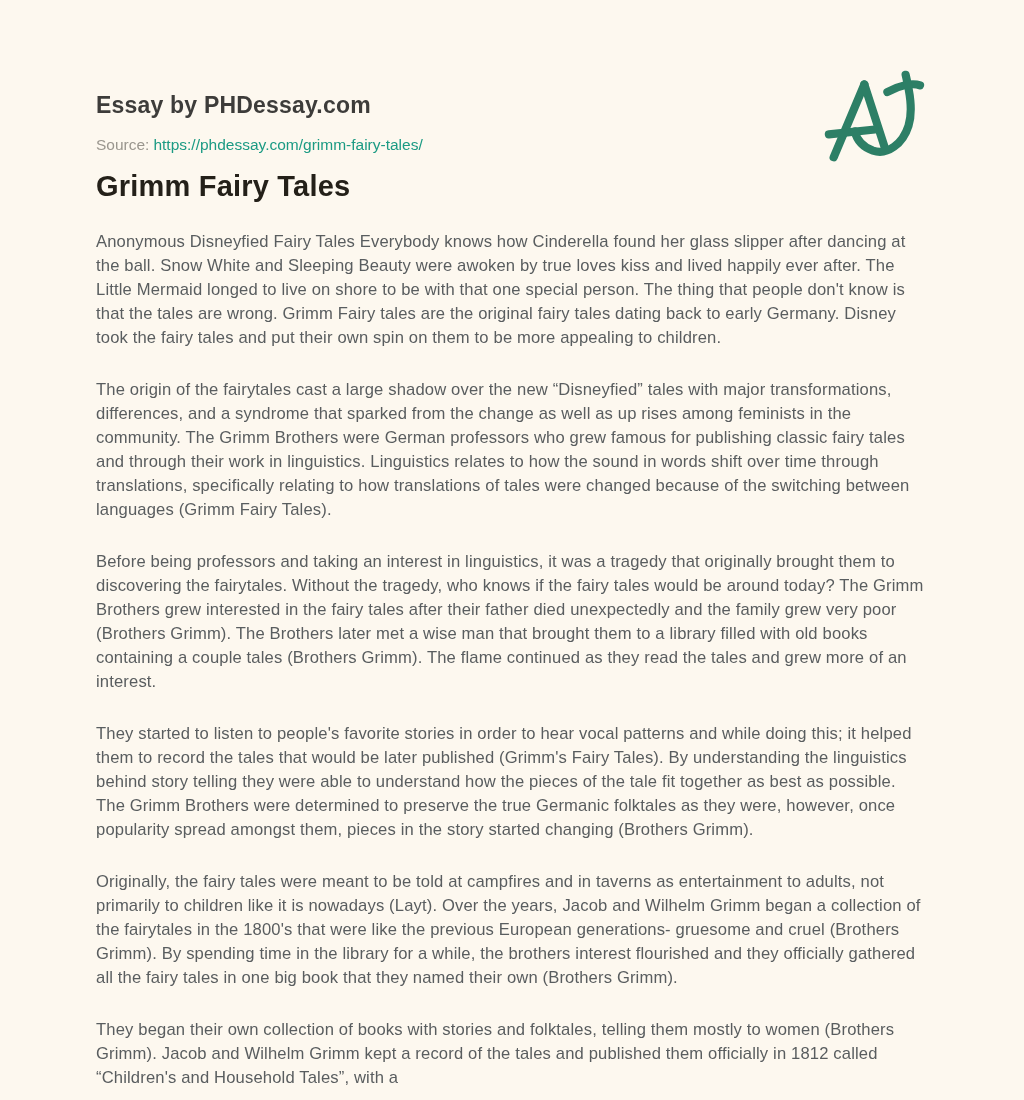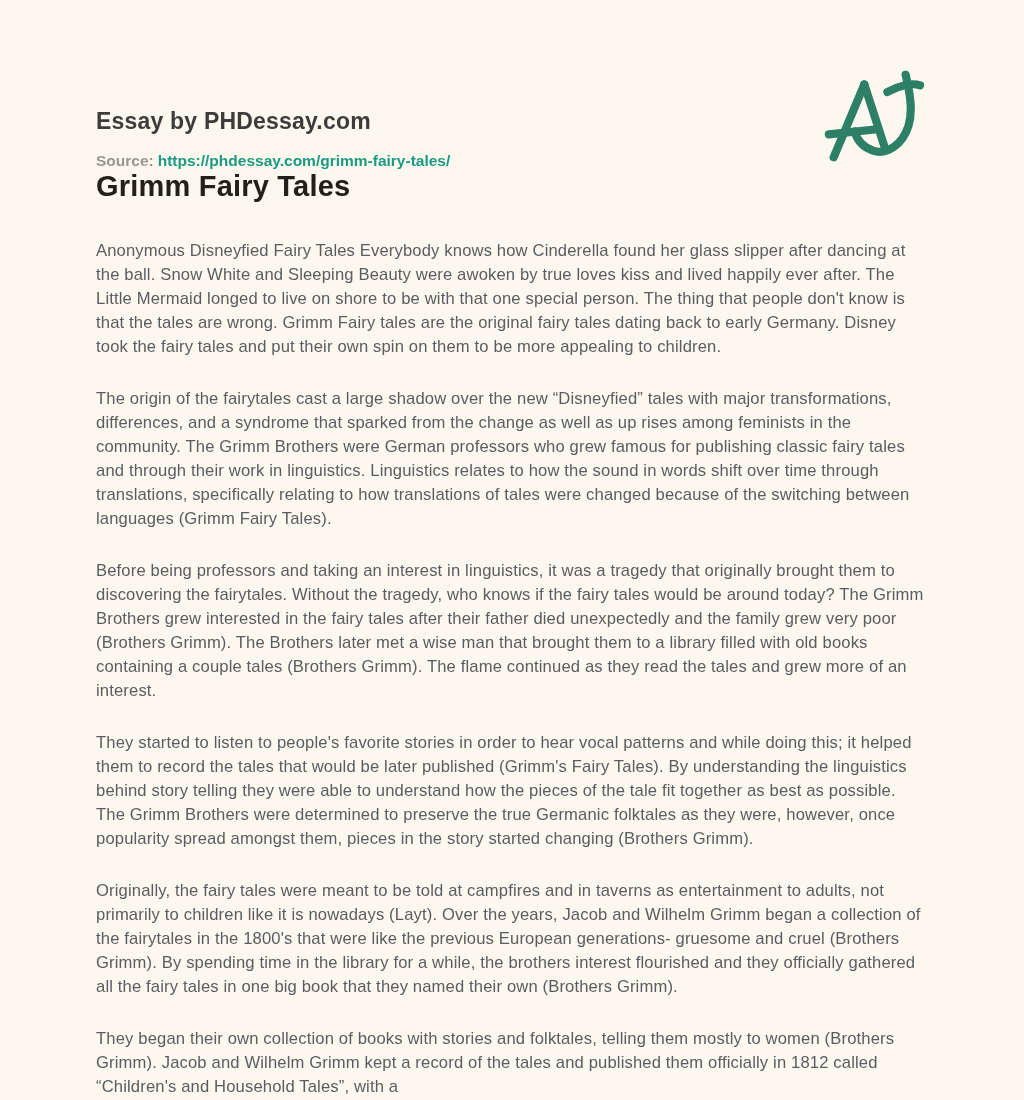--- a/index.html
+++ b/index.html
@@ -14,33 +14,32 @@
   }
   .page {
     width: 1024px;
     height: 1100px;
     padding: 76px 96px 0 96px;
     position: relative;
   }
   .header-row {
     display: flex;
     justify-content: space-between;
-    align-items: flex-end;
+    align-items: center;
   }
   .header-title {
     font-size: 23px;
     font-weight: bold;
     color: #3d3c3a;
     letter-spacing: 0.2px;
   }
   .source-line {
     margin-top: 17px;
     font-size: 15.5px;
     color: #9a968e;
-    font-weight: bold;
   }
   .source-link {
     color: #1b9a83;
     text-decoration: none;
     margin-left: 4px;
   }
   .logo {
     margin-top: -6px;
     margin-right: 2px;
   }
@@ -52,21 +51,21 @@
   }
   .essay-body p {
     margin-top: 28px;
     font-size: 16.6px;
     line-height: 24px;
     color: #595d5f;
     letter-spacing: 0.15px;
     max-width: 832px;
   }
   .essay-body p.first {
-    margin-top: 36px;
+    margin-top: 27px;
   }
 </style>
 </head>
 <body>
 
 <div class="page">
 
   <div class="header-row">
     <div>
       <div class="header-title">Essay by PHDessay.com</div>

